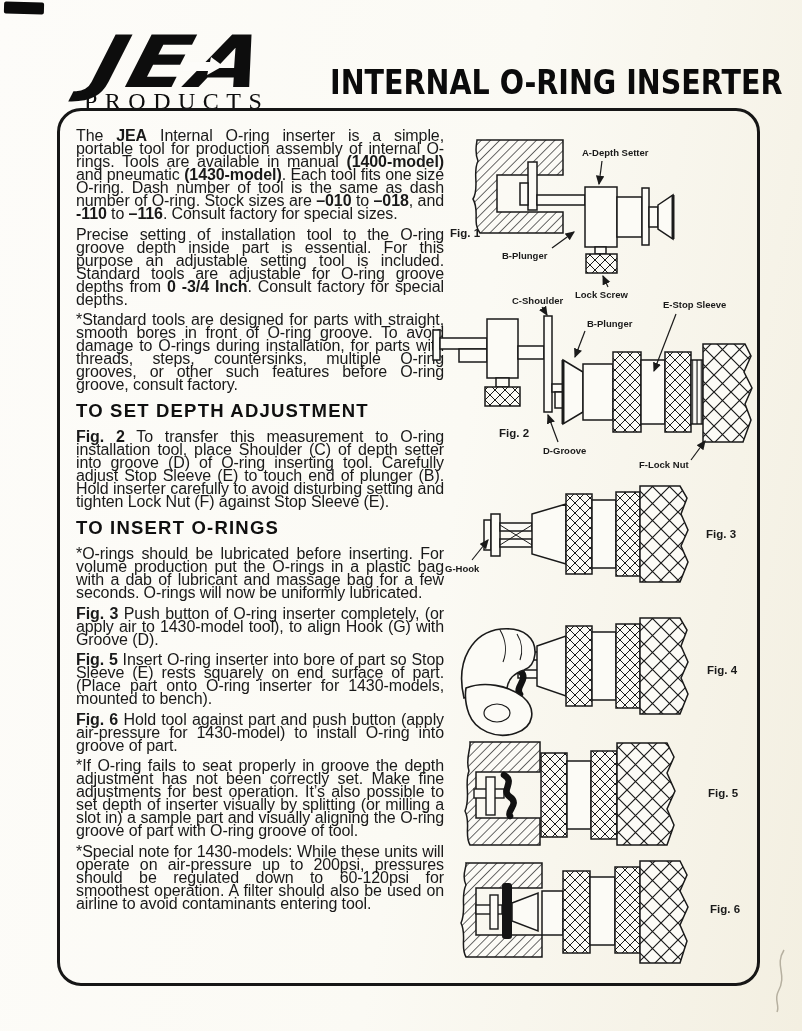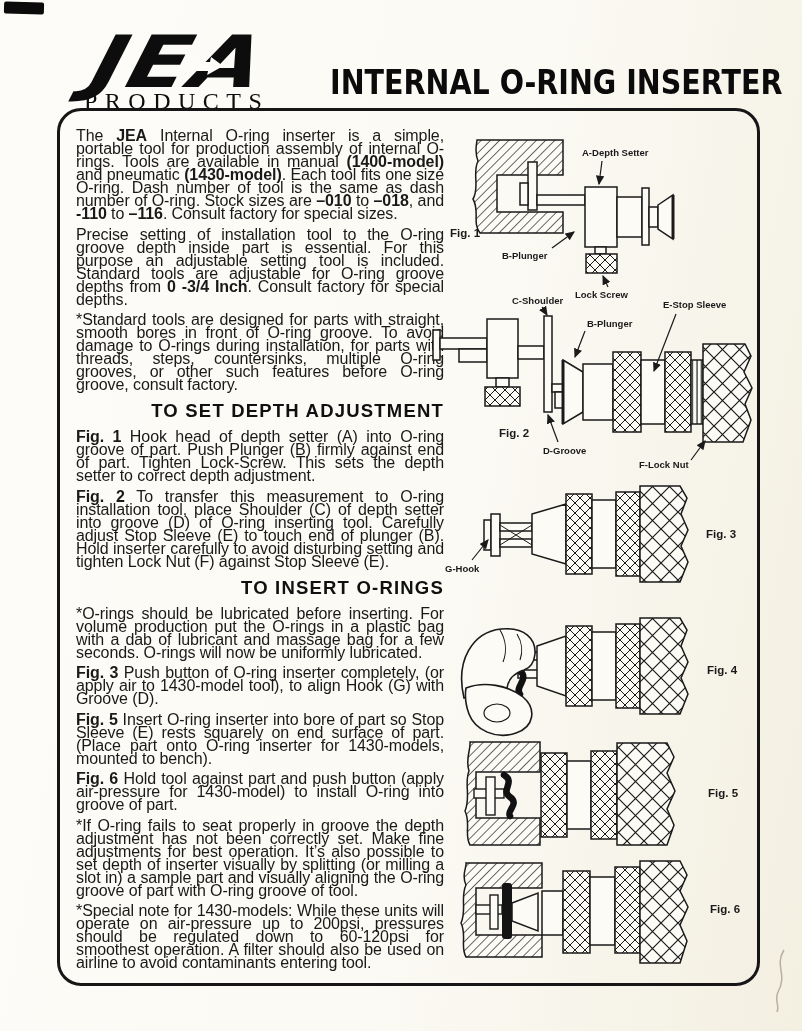--- a/index.html
+++ b/index.html
@@ -30,21 +30,21 @@
   }
   
   .main-box{
     position:absolute;left:57px;top:108px;width:703px;height:878px;
     border:3px solid #161616;border-radius:24px;box-sizing:border-box;
   }
   .text-col{position:absolute;left:16px;top:18px;width:368px;}
   .body-p{font-size:16px;line-height:13px;text-align:justify;margin:0 0 7.5px 0;letter-spacing:-0.1px;}
   .body-p b{font-weight:bold;}
   .section-heading{
-    font-size:18.5px;font-weight:bold;text-align:right;letter-spacing:1.2px;
+    font-size:18.5px;font-weight:bold;text-align:left;letter-spacing:1.2px;
     margin:9px 0 8px 0;color:#101010;white-space:nowrap;
   }
   .fig{position:absolute;margin:0;}
   .lbl{font-family:"Liberation Sans",sans-serif;font-weight:bold;font-size:9.5px;fill:#1a1a1a;}
   .cap{font-family:"Liberation Sans",sans-serif;font-weight:bold;font-size:11.5px;fill:#1a1a1a;}
   .squiggle{position:absolute;left:770px;top:948px;}
 </style>
 </head>
 <body>
 
@@ -60,21 +60,20 @@
     <h1 class="doc-title">INTERNAL O-RING INSERTER</h1>
   </header>
 
   <div class="main-box">
 
     <div class="text-col">
       <p class="body-p"><span>The </span><b>JEA</b><span> Internal O-ring inserter is a simple, portable tool for production assembly of internal O-rings. Tools are available in manual </span><b>(1400-model)</b><span> and pneumatic </span><b>(1430-model)</b><span>. Each tool fits one size O-ring. Dash number of tool is the same as dash number of O-ring. Stock sizes are </span><b>–010</b><span> to </span><b>–018</b><span>, and </span><b>-110</b><span> to </span><b>–116</b><span>. Consult factory for special sizes.</span></p>
       <p class="body-p"><span>Precise setting of installation tool to the O-ring groove depth inside part is essential. For this purpose an adjustable setting tool is included. Standard tools are adjustable for O-ring groove depths from </span><b>0 -3/4 Inch</b><span>. Consult factory for special depths.</span></p>
       <p class="body-p"><span>*Standard tools are designed for parts with straight, smooth bores in front of O-ring groove. To avoid damage to O-rings during installation, for parts with threads, steps, countersinks, multiple O-ring grooves, or other such features before O-ring groove, consult factory.</span></p>
       <h2 class="section-heading">TO SET DEPTH ADJUSTMENT</h2>
-      <p class="body-p"><b>Fig. 1</b><span> Hook head of depth setter (A) into O-ring groove of part. Push Plunger (B) firmly against end of part. Tighten Lock-Screw. This sets the depth setter to correct depth adjustment.</span></p>
       <p class="body-p"><b>Fig. 2</b><span> To transfer this measurement to O-ring installation tool, place Shoulder (C) of depth setter into groove (D) of O-ring inserting tool. Carefully adjust Stop Sleeve (E) to touch end of plunger (B). Hold inserter carefully to avoid disturbing setting and tighten Lock Nut (F) against Stop Sleeve (E).</span></p>
       <h2 class="section-heading">TO INSERT O-RINGS</h2>
       <p class="body-p"><span>*O-rings should be lubricated before inserting. For volume production put the O-rings in a plastic bag with a dab of lubricant and massage bag for a few seconds. O-rings will now be uniformly lubricated.</span></p>
       <p class="body-p"><b>Fig. 3</b><span> Push button of O-ring inserter completely, (or apply air to 1430-model tool), to align Hook (G) with Groove (D).</span></p>
       <p class="body-p"><b>Fig. 5</b><span> Insert O-ring inserter into bore of part so Stop Sleeve (E) rests squarely on end surface of part. (Place part onto O-ring inserter for 1430-models, mounted to bench).</span></p>
       <p class="body-p"><b>Fig. 6</b><span> Hold tool against part and push button (apply air-pressure for 1430-model) to install O-ring into groove of part.</span></p>
       <p class="body-p"><span>*If O-ring fails to seat properly in groove the depth adjustment has not been correctly set. Make fine adjustments for best operation. It’s also possible to set depth of inserter visually by splitting (or milling a slot in) a sample part and visually aligning the O-ring groove of part with O-ring groove of tool.</span></p>
       <p class="body-p"><span>*Special note for 1430-models: While these units will operate on air-pressure up to 200psi, pressures should be regulated down to 60-120psi for smoothest operation. A filter should also be used on airline to avoid contaminants entering tool.</span></p>
     </div>
 

